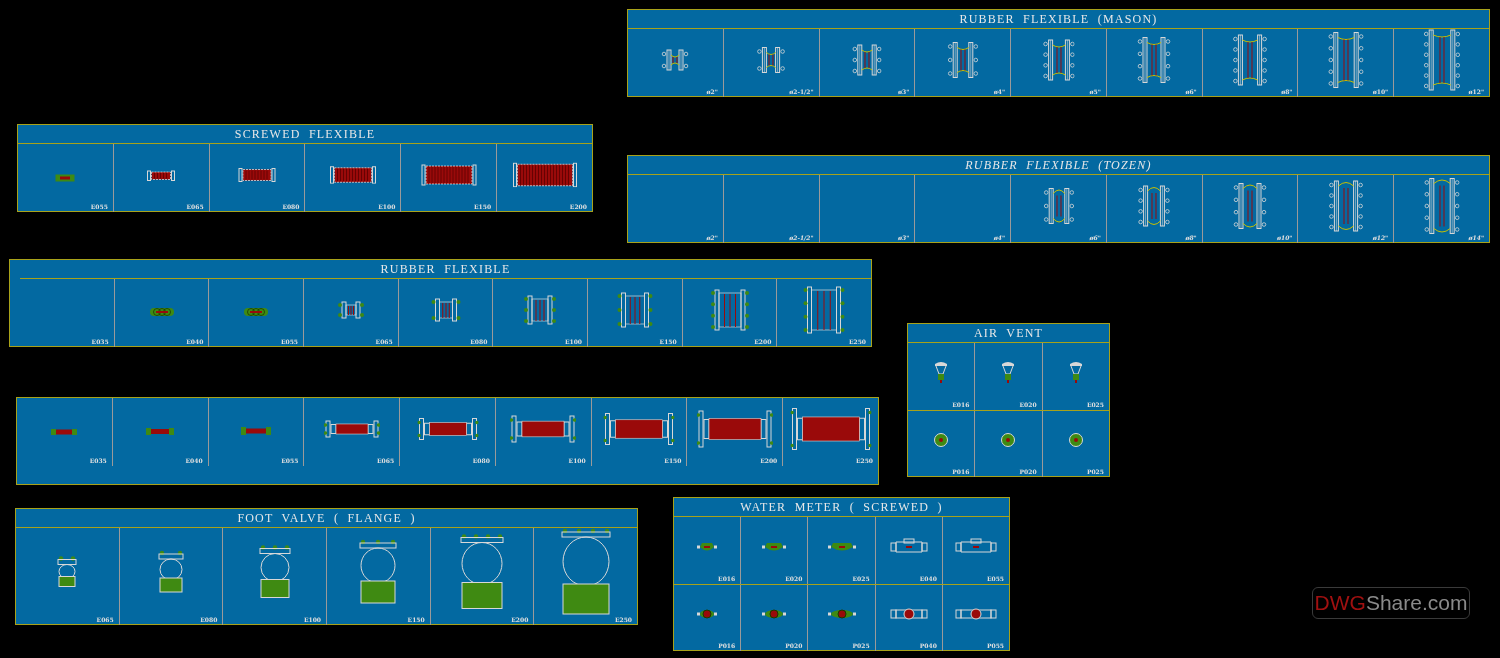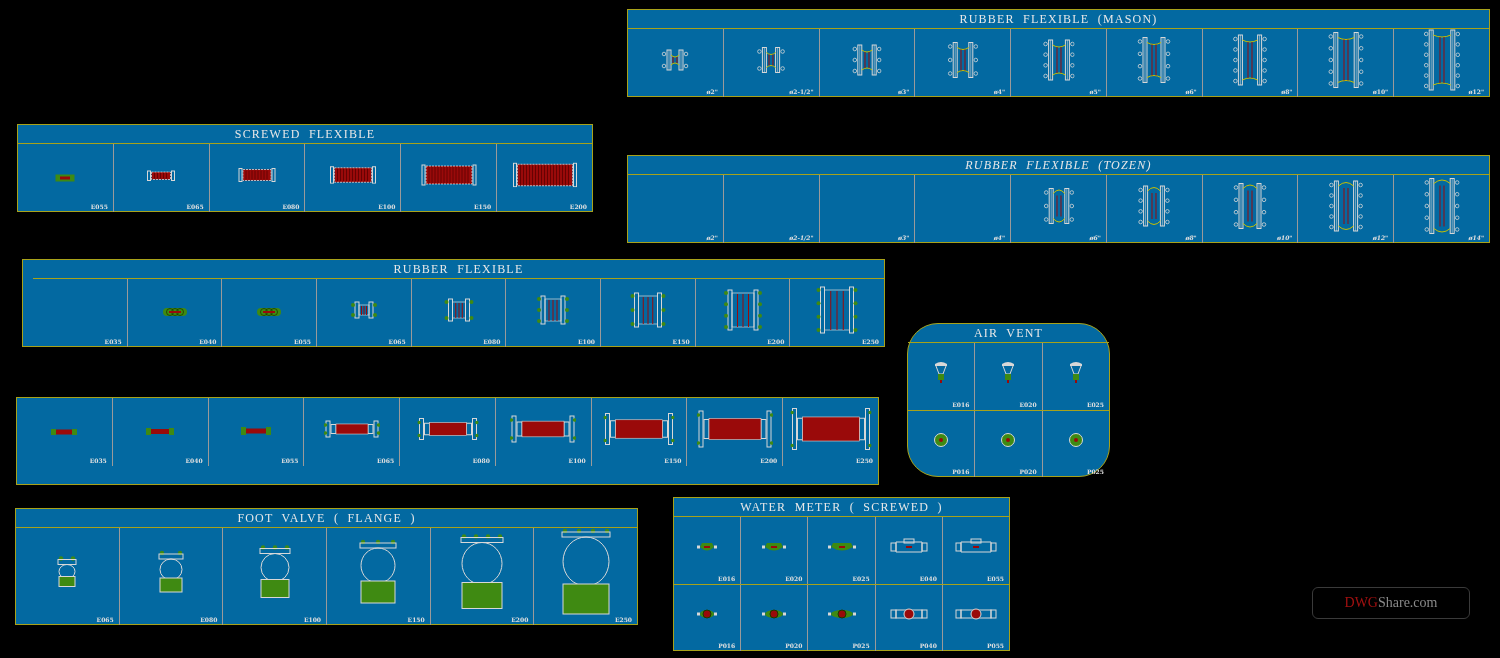--- a/index.html
+++ b/index.html
@@ -6,21 +6,21 @@
   body { width:1500px; height:658px; position:relative; overflow:hidden; font-family:"Liberation Serif", serif; }
   .table { position:absolute; border:1.5px solid #a8a21a; box-sizing:border-box; background:#0369a1; }
   .table .title { height:18px; border-bottom:1.5px solid #a8a21a; color:#e8e8e8; text-align:center; font-size:12px; letter-spacing:1.2px; line-height:18px; white-space:pre; }
   .grid { display:flex; flex-direction:column; }
   .row { display:flex; flex:1; }
   .row + .row { border-top:1.5px solid #a8a21a; }
   .cell { flex:1; position:relative; box-sizing:border-box; }
   .cell + .cell { border-left:1.5px solid #9a9a9a; }
   .cell .lbl { position:absolute; right:5px; bottom:2px; color:#e0e0e0; font-size:6px; font-weight:bold; font-family:"DejaVu Serif", serif; }
   .sym { position:absolute; left:50%; top:48%; transform:translate(-50%,-50%); }
-  .watermark { position:absolute; left:1312px; top:587px; width:158px; height:32px; border:1px solid #3a3a3a; border-radius:6px; box-sizing:border-box; font-family:Liberation Serif, serif; font-size:14px; line-height:30px; text-align:center; }
+  .watermark { position:absolute; left:1312px; top:587px; width:158px; height:32px; border:1px solid #3a3a3a; border-radius:6px; box-sizing:border-box; font-family:Liberation Sans, sans-serif; font-size:21px; line-height:30px; text-align:center; }
   .wm-a { color:#a01010; }
   .wm-b { color:#8a8a8a; }
 </style>
 </head>
 <body>
 
 <div class="table" style="left:627px;top:9px;width:863px;height:88px;">
   <div class="title">RUBBER  FLEXIBLE  (MASON)</div>
   <div class="grid" style="height:68px;">
     <div class="row" id="mason-row">
@@ -443,21 +443,21 @@
               <line x1="50" y1="3" x2="50" y2="22.5" stroke="#5a0000" stroke-width="0.8"></line>
               <line x1="53" y1="3" x2="53" y2="22.5" stroke="#5a0000" stroke-width="0.8"></line>
               <line x1="56" y1="3" x2="56" y2="22.5" stroke="#5a0000" stroke-width="0.8"></line>
             </svg></div>
           <span class="lbl">E200</span>
         </div>
       </div>
   </div>
 </div>
 
-<div class="table" style="left:22px;top:259px;width:863px;height:88px;padding-left:10px;">
+<div class="table" style="left:9px;top:259px;width:863px;height:88px;padding-left:10px;">
   <div class="title">RUBBER  FLEXIBLE</div>
   <div class="grid" style="height:68px;">
     <div class="row" id="rubber-row">
         <div class="cell">
           <span class="lbl">E035</span>
         </div>
         <div class="cell">
           <div class="sym"><svg width="26" height="10" viewBox="0 0 26 10" xmlns="http://www.w3.org/2000/svg">
               <rect x="1" y="1" width="24" height="8" rx="4" fill="#3f8a12"></rect>
               <circle cx="8" cy="5" r="3.5" fill="none" stroke="#1a3a00" stroke-width="0.8"></circle>
@@ -691,21 +691,21 @@
               <rect x="7" y="10.75" width="5" height="21.5" fill="none" stroke="#d8d8d8"></rect>
               <rect x="69" y="10.75" width="5" height="21.5" fill="none" stroke="#d8d8d8"></rect>
               <rect x="12" y="9.46" width="57" height="24.080000000000002" fill="#9a0a0a" stroke="#d8d8d8" stroke-width="0.6"></rect>
             </svg></div>
           <span class="lbl">E250</span>
         </div>
       </div>
   </div>
 </div>
 
-<div class="table" style="left:907px;top:323px;width:203px;height:154px;border-radius:31px;">
+<div class="table" style="left:907px;top:323px;width:203px;height:154px;">
   <div class="title">AIR  VENT</div>
   <div class="grid" style="height:134px;">
     <div class="row" id="airvent-top">
         <div class="cell">
           <div class="sym"><svg width="16" height="26" viewBox="0 0 16 26" xmlns="http://www.w3.org/2000/svg">
               <path d="M2 4 Q8 0 14 4 L14 6 L2 6 Z" fill="#d8d8d8"></path>
               <path d="M3 6 L6 14 L10 14 L13 6" fill="none" stroke="#d8d8d8"></path>
               <rect x="5" y="14" width="6" height="6" fill="#3f8a12"></rect>
               <rect x="7" y="20" width="2" height="3" fill="#9a0a0a"></rect>
             </svg></div>

